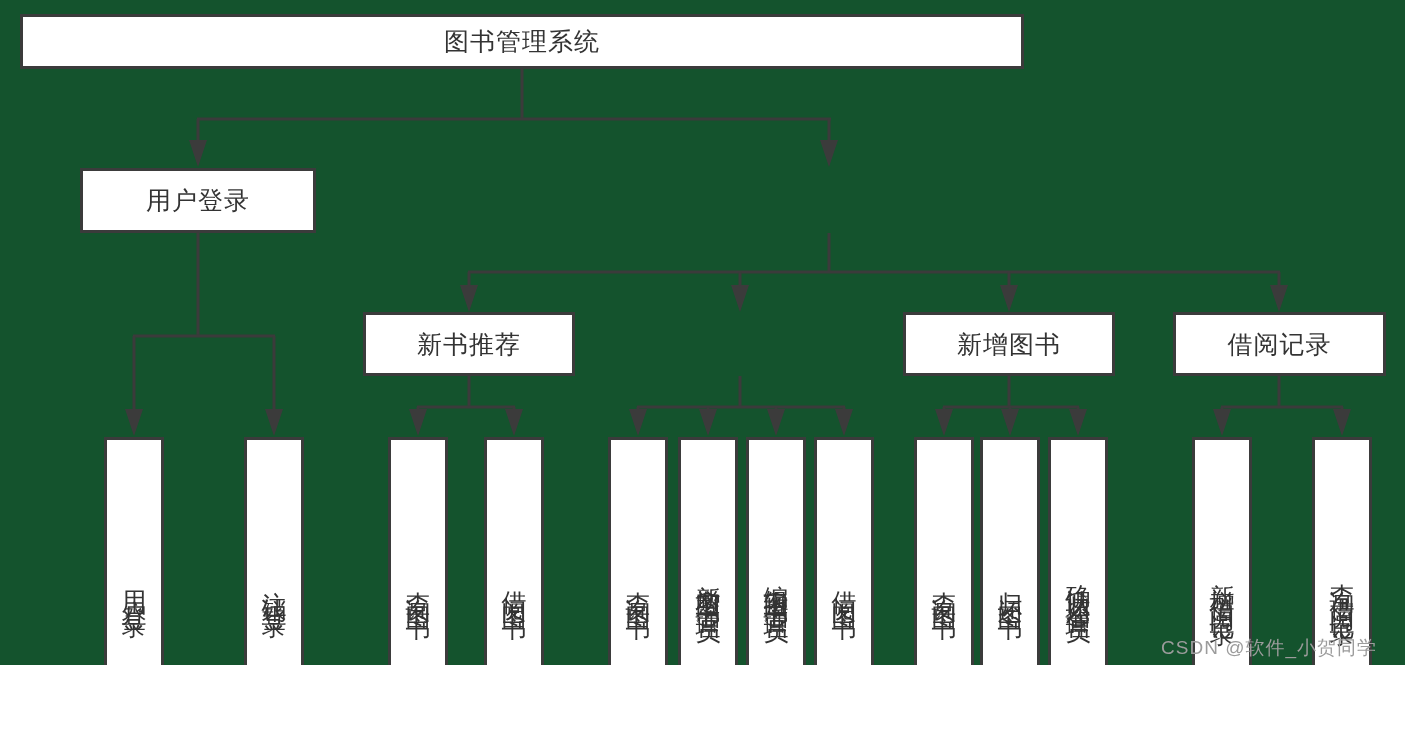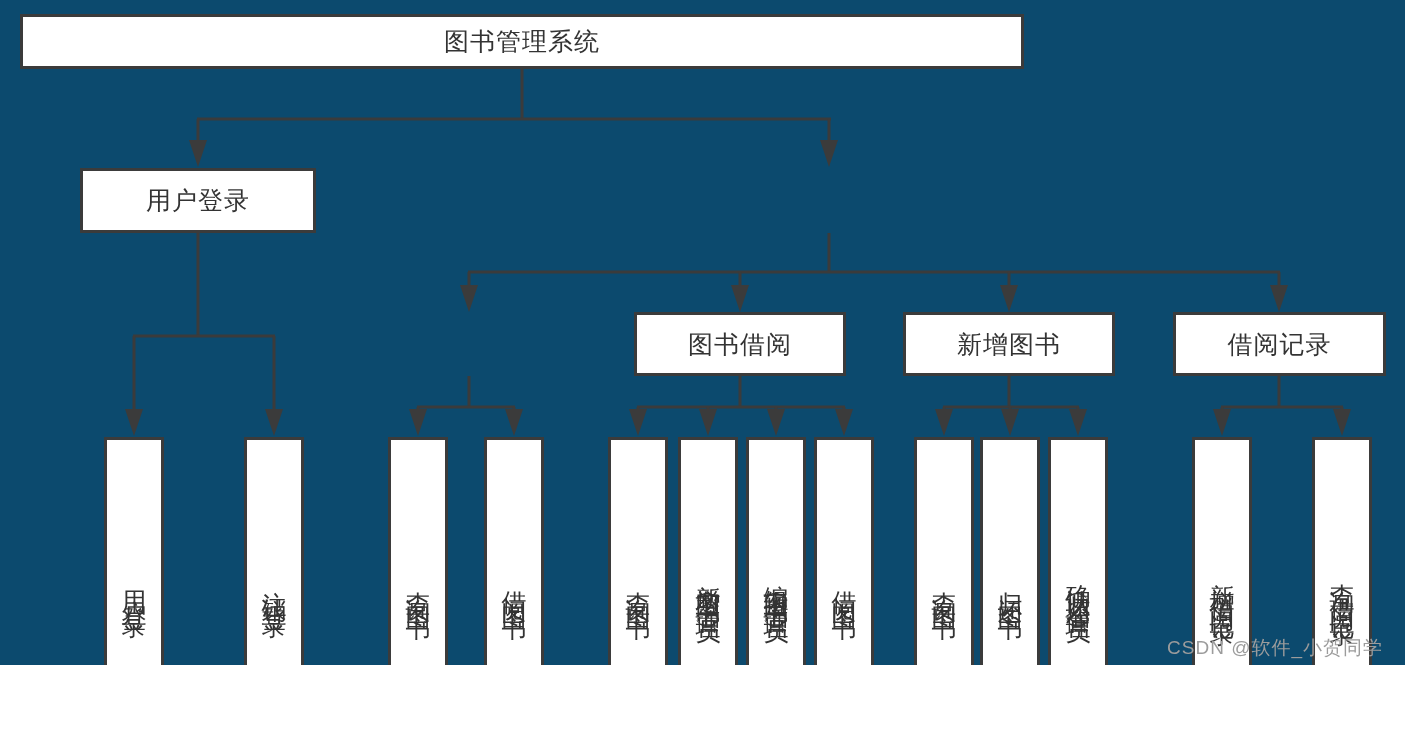--- a/index.html
+++ b/index.html
@@ -4,21 +4,21 @@
 <style>
   :root{
     --line:#3b3b3b;
     --text:#333333;
     --wm:#9c9c9c;
   }
   html,body{margin:0;padding:0;background:#ffffff;}
   .canvas{
     position:relative;
     width:1405px;height:665px;
-    background:#0c4a6e;
+    background:#14532d;
     overflow:hidden;
     font-family:"Liberation Sans", sans-serif;
   }
   .connectors{position:absolute;left:0;top:0;z-index:1;}
   .box{
     position:absolute;
     box-sizing:border-box;
     background:#ffffff;
     border:3px solid var(--line);
     display:flex;
@@ -40,21 +40,21 @@
   .vtext{
     writing-mode:vertical-rl;
     text-orientation:mixed;
     font-size:25px;
     line-height:1;
     white-space:nowrap;
     color:var(--text);
   }
   .watermark{
     position:absolute;
-    right:22px;
+    right:28px;
     bottom:4px;
     font-size:19px;
     color:var(--wm);
     letter-spacing:1px;
     z-index:3;
     white-space:nowrap;
     margin-top:12px;
   }
 </style>
 </head>
@@ -129,22 +129,22 @@
   </svg>
 
   <div class="box" style="left:20px;top:14px;width:1004px;height:55px">
     <span class="hlabel">图书管理系统</span>
   </div>
 
   <div class="box" style="left:80px;top:168px;width:236px;height:65px">
     <span class="hlabel">用户登录</span>
   </div>
 
-  <div class="box" style="left:634px;top:312px;width:212px;height:64px">
-    <span class="hlabel">图书借阅</span>
+  <div class="box" style="left:363px;top:312px;width:212px;height:64px">
+    <span class="hlabel">新书推荐</span>
   </div>
   <div class="box" style="left:903px;top:312px;width:212px;height:64px">
     <span class="hlabel">新增图书</span>
   </div>
   <div class="box" style="left:1173px;top:312px;width:213px;height:64px">
     <span class="hlabel">借阅记录</span>
   </div>
 
   <div class="box leaf" style="left:104px">
     <span class="vtext" style="letter-spacing: 8px;">用户登录</span>

